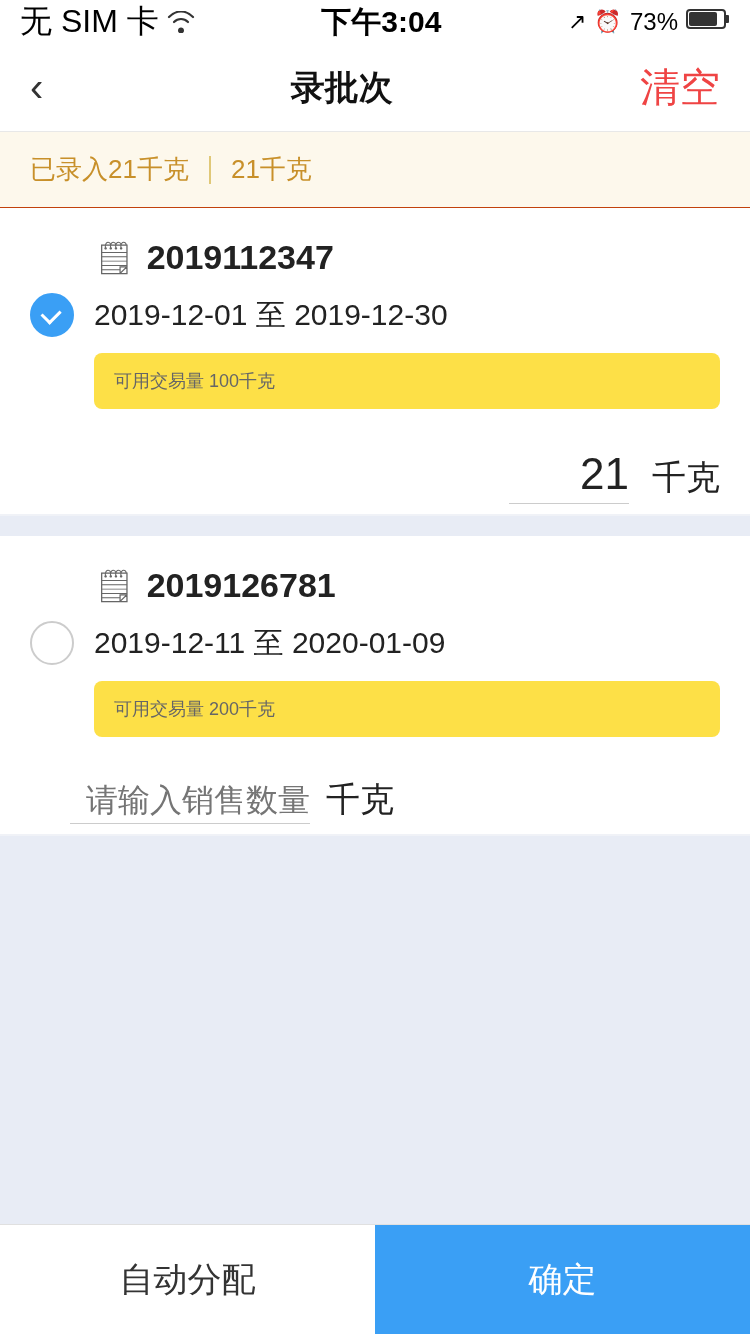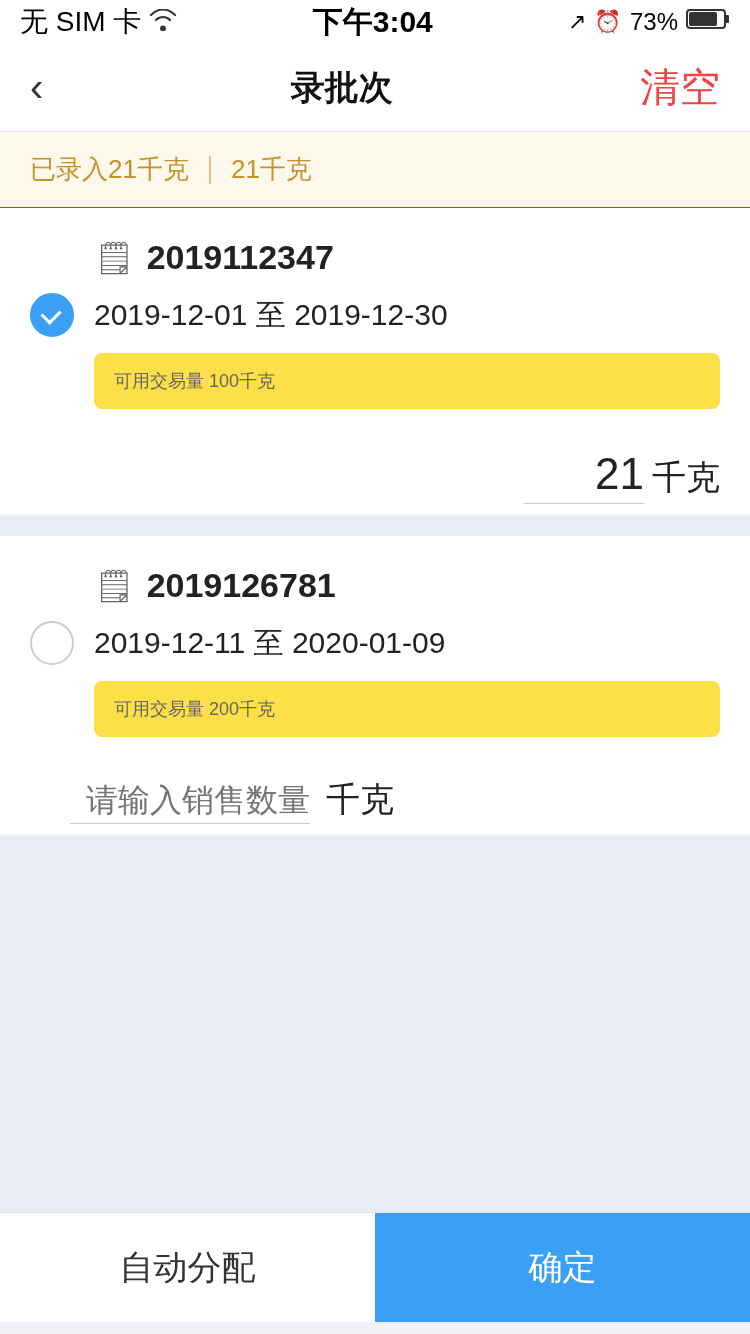--- a/index.html
+++ b/index.html
@@ -19,21 +19,21 @@
       display: flex;
       align-items: center;
       justify-content: space-between;
       padding: 0 20px;
       font-size: 28px;
     }
     .status-left {
       display: flex;
       align-items: center;
       gap: 8px;
-      font-size: 28px;
+      font-size: 32px;
       font-weight: 500;
     }
     .status-center {
       font-size: 30px;
       font-weight: 600;
     }
     .status-right {
       display: flex;
       align-items: center;
       gap: 8px;
@@ -161,21 +161,21 @@
       color: #666;
     }
 
     
     .quantity-row {
       display: flex;
       align-items: baseline;
       justify-content: flex-end;
       padding: 20px 30px 10px 30px;
       background: #fff;
-      gap: 8px;
+      gap: 23px;
     }
     .quantity-input-wrapper {
       display: flex;
       flex-direction: column;
       align-items: flex-end;
     }
     .quantity-value {
       font-size: 44px;
       font-weight: 500;
       color: #222;
@@ -231,21 +231,21 @@
     
     .empty-area {
       background: #e8ecf5;
       flex: 1;
       min-height: 400px;
     }
 
     
     .bottom-bar {
       position: fixed;
-      bottom: 12px;
+      bottom: 0;
       left: 0;
       width: 750px;
       height: 110px;
       display: flex;
       background: #fff;
       border-top: 1px solid #e0e0e0;
     }
     .btn-auto {
       flex: 1;
       display: flex;

